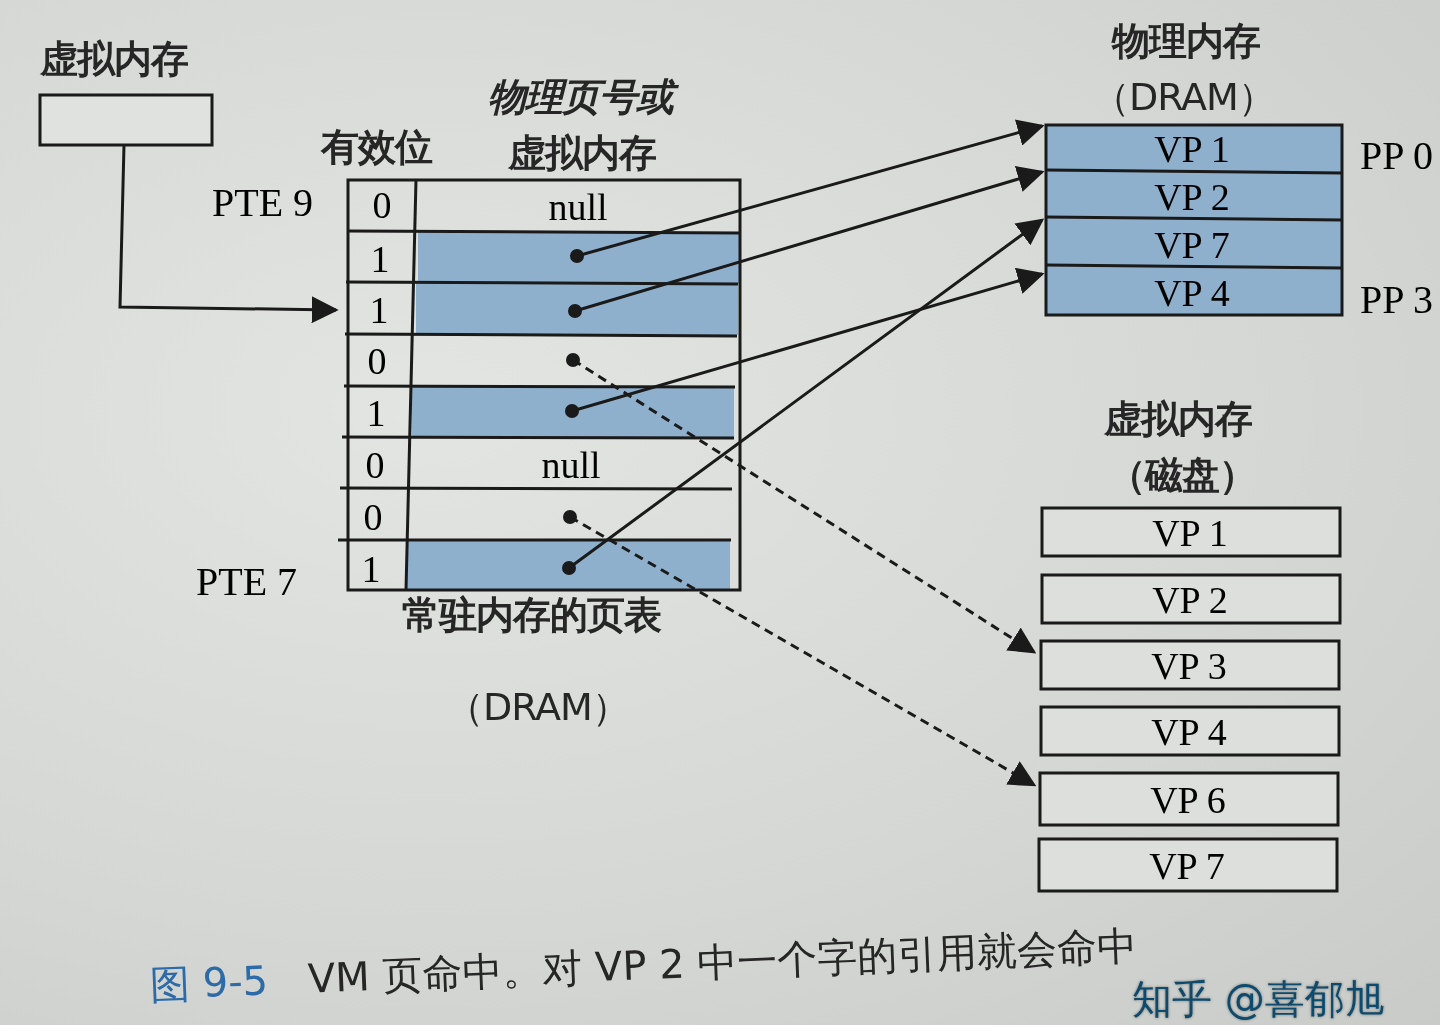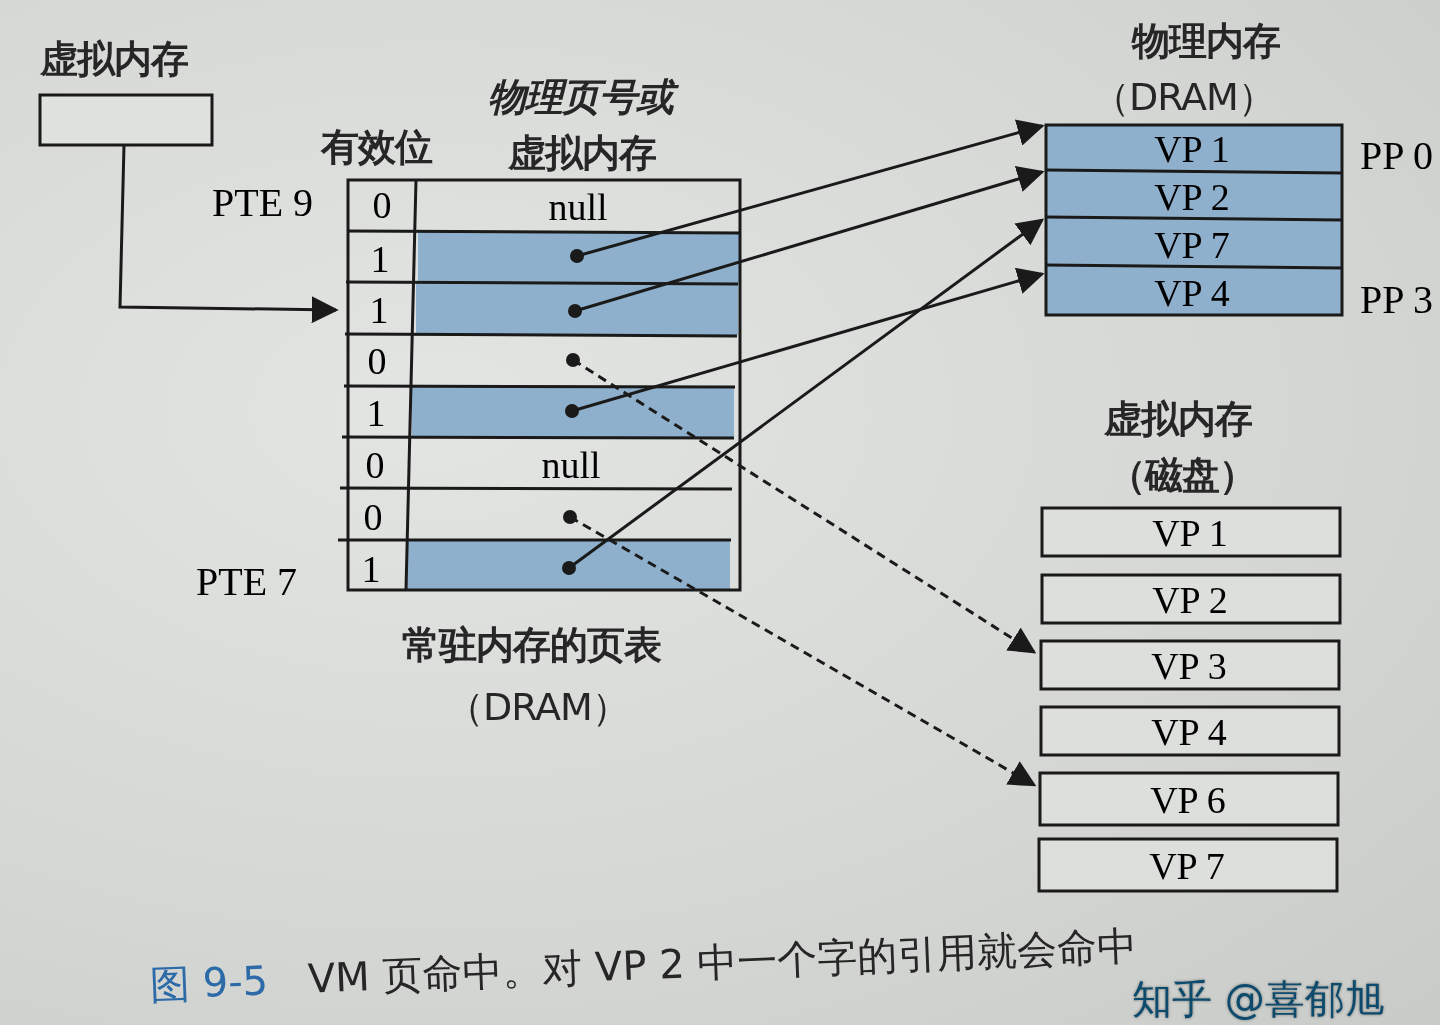--- a/index.html
+++ b/index.html
@@ -108,24 +108,24 @@
     <circle cx="569" cy="568" r="7"></circle>
   </g>
 </svg>
 
 <div class="lbl cjk" style="left:40px;top:40px;">虚拟内存</div>
 <div class="lbl cjk" style="left:488px;top:78px;font-style:italic;">物理页号或</div>
 <div class="lbl cjk" style="left:508px;top:134px;">虚拟内存</div>
 <div class="lbl cjk" style="left:321px;top:128px;">有效位</div>
 <div class="lbl latin" style="left:212px;top:183px;">PTE 9</div>
 <div class="lbl latin" style="left:196px;top:562px;">PTE 7</div>
-<div class="lbl cjk" style="left:402px;top:626px;">常驻内存的页表</div>
+<div class="lbl cjk" style="left:402px;top:596px;">常驻内存的页表</div>
 <div class="lbl cjk" style="left:446px;top:688px;font-weight:normal;">（DRAM）</div>
 
-<div class="lbl cjk" style="left:1112px;top:22px;margin-left:20px;">物理内存</div>
+<div class="lbl cjk" style="left:1112px;top:22px;">物理内存</div>
 <div class="lbl cjk" style="left:1092px;top:78px;font-weight:normal;">（DRAM）</div>
 <div class="lbl latin" style="left:1360px;top:136px;">PP 0</div>
 <div class="lbl latin" style="left:1360px;top:280px;">PP 3</div>
 
 <div class="lbl cjk" style="left:1104px;top:400px;">虚拟内存</div>
 <div class="lbl cjk" style="left:1108px;top:456px;">（磁盘）</div>
 
 <div class="caption">
   <span class="fig">图 9-5</span><span class="txt">VM 页命中。对 VP 2 中一个字的引用就会命中</span>
 </div>

